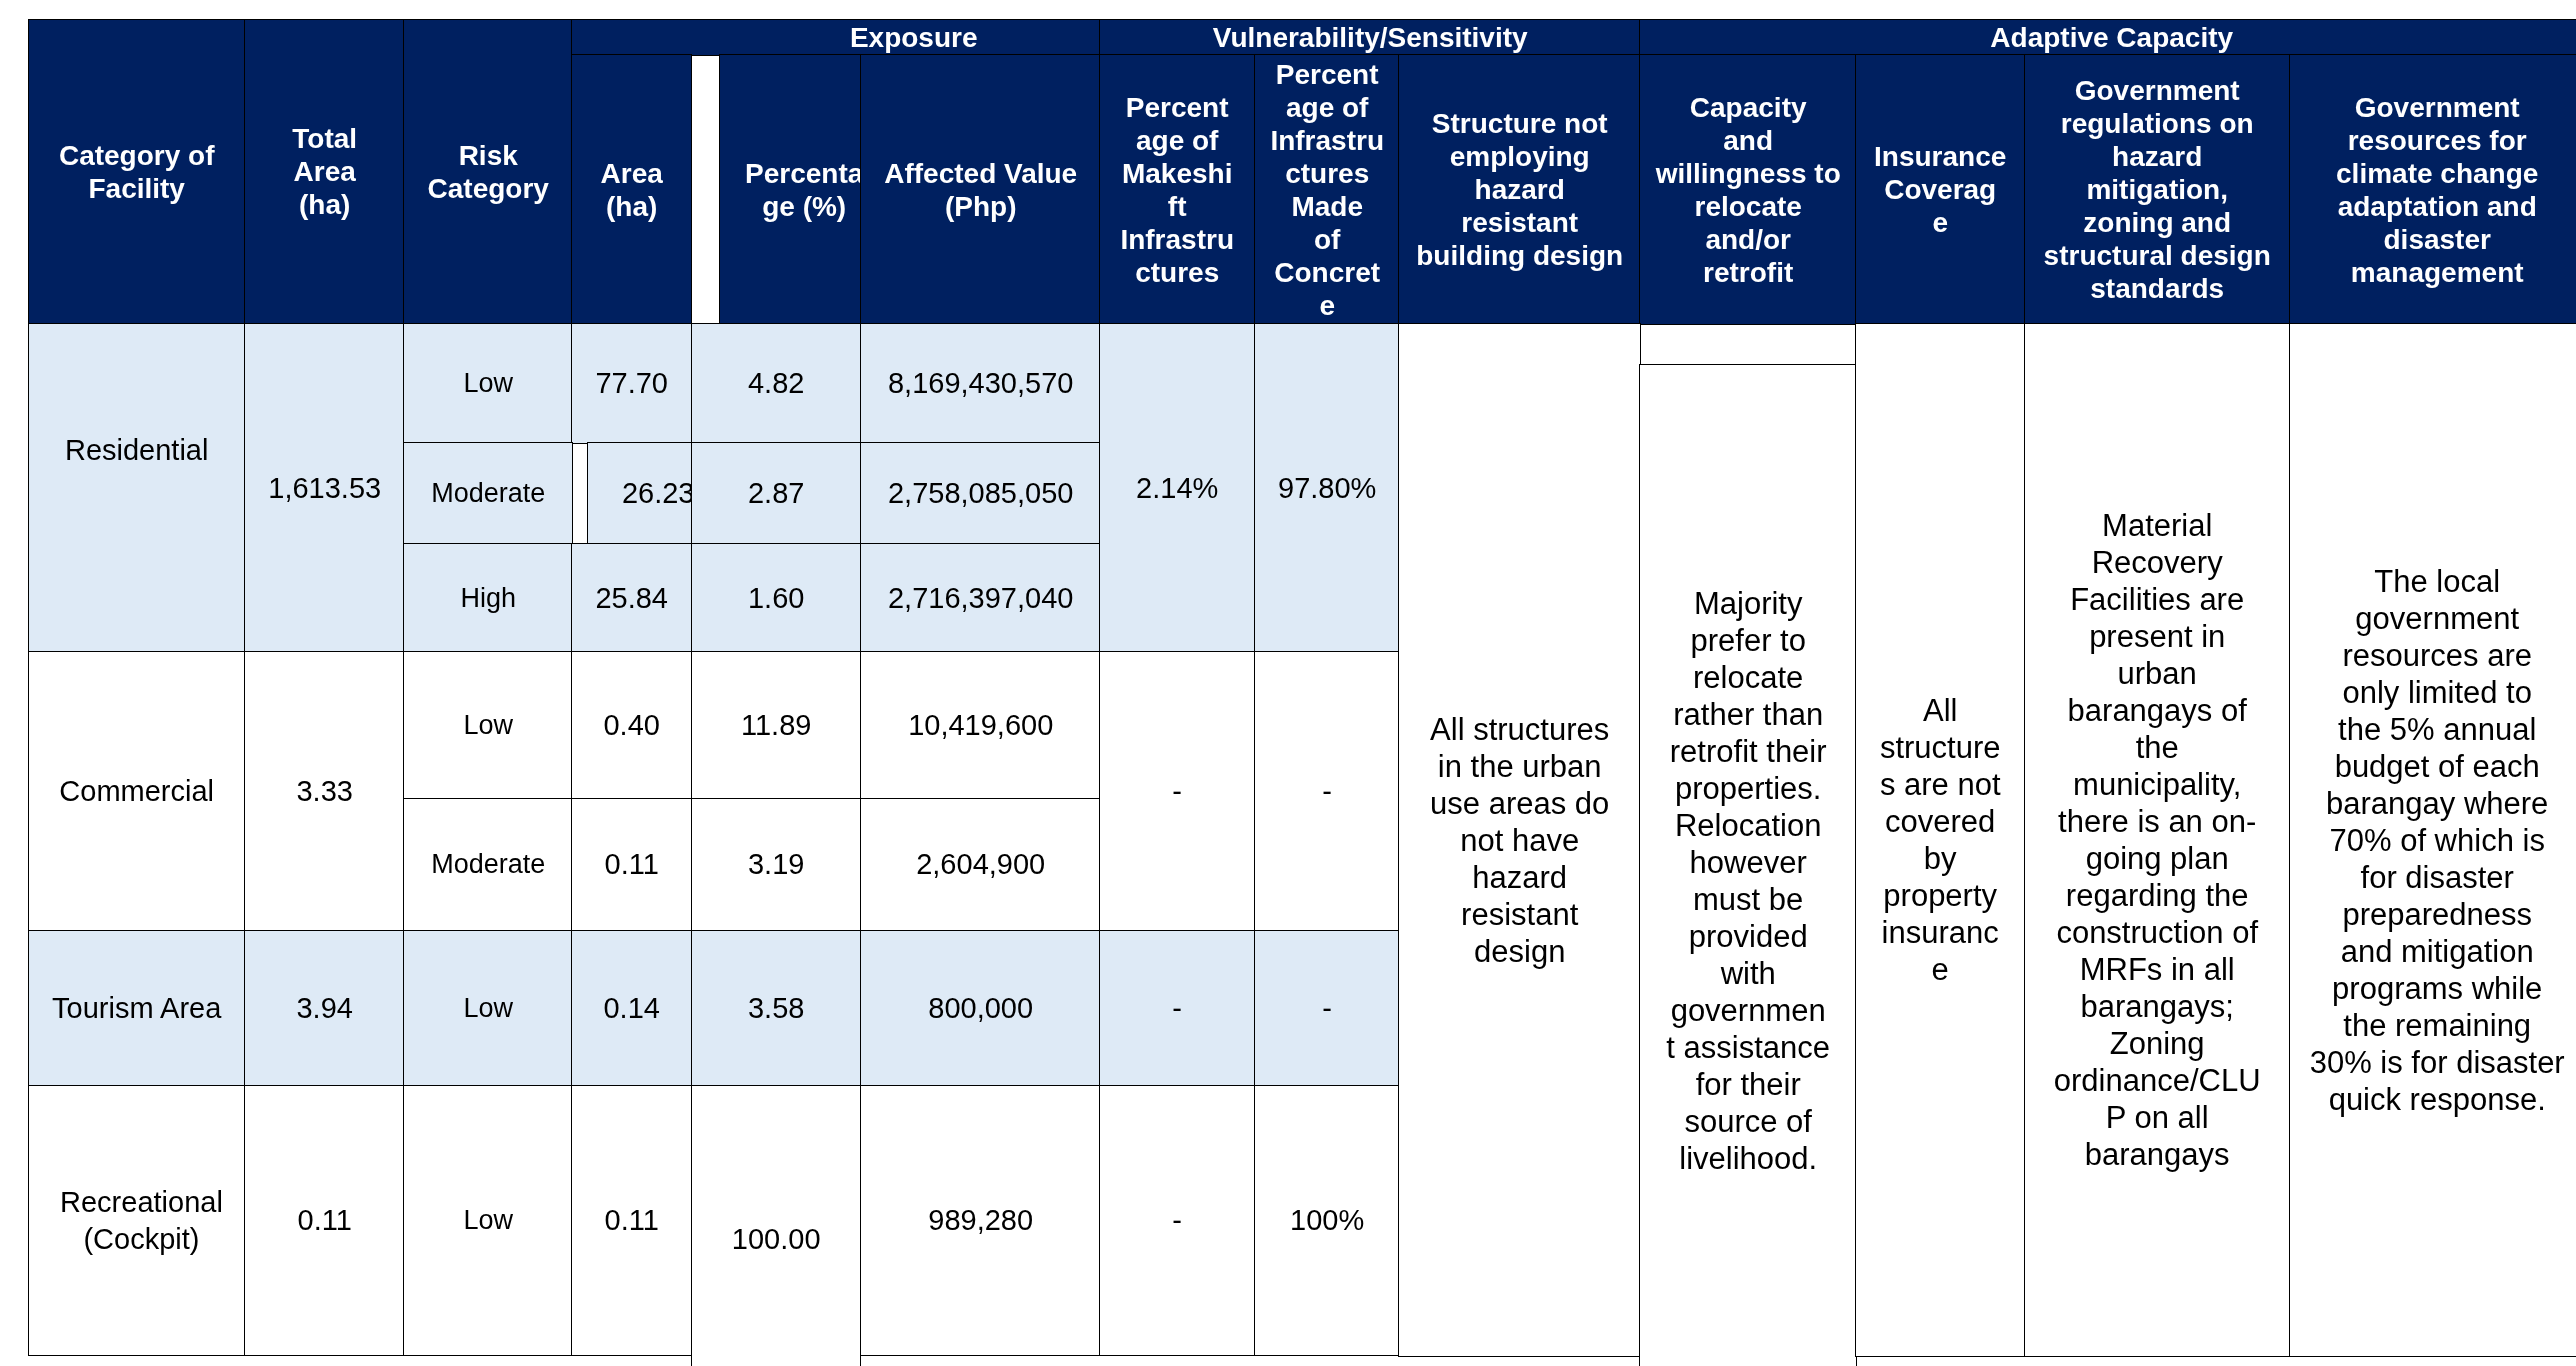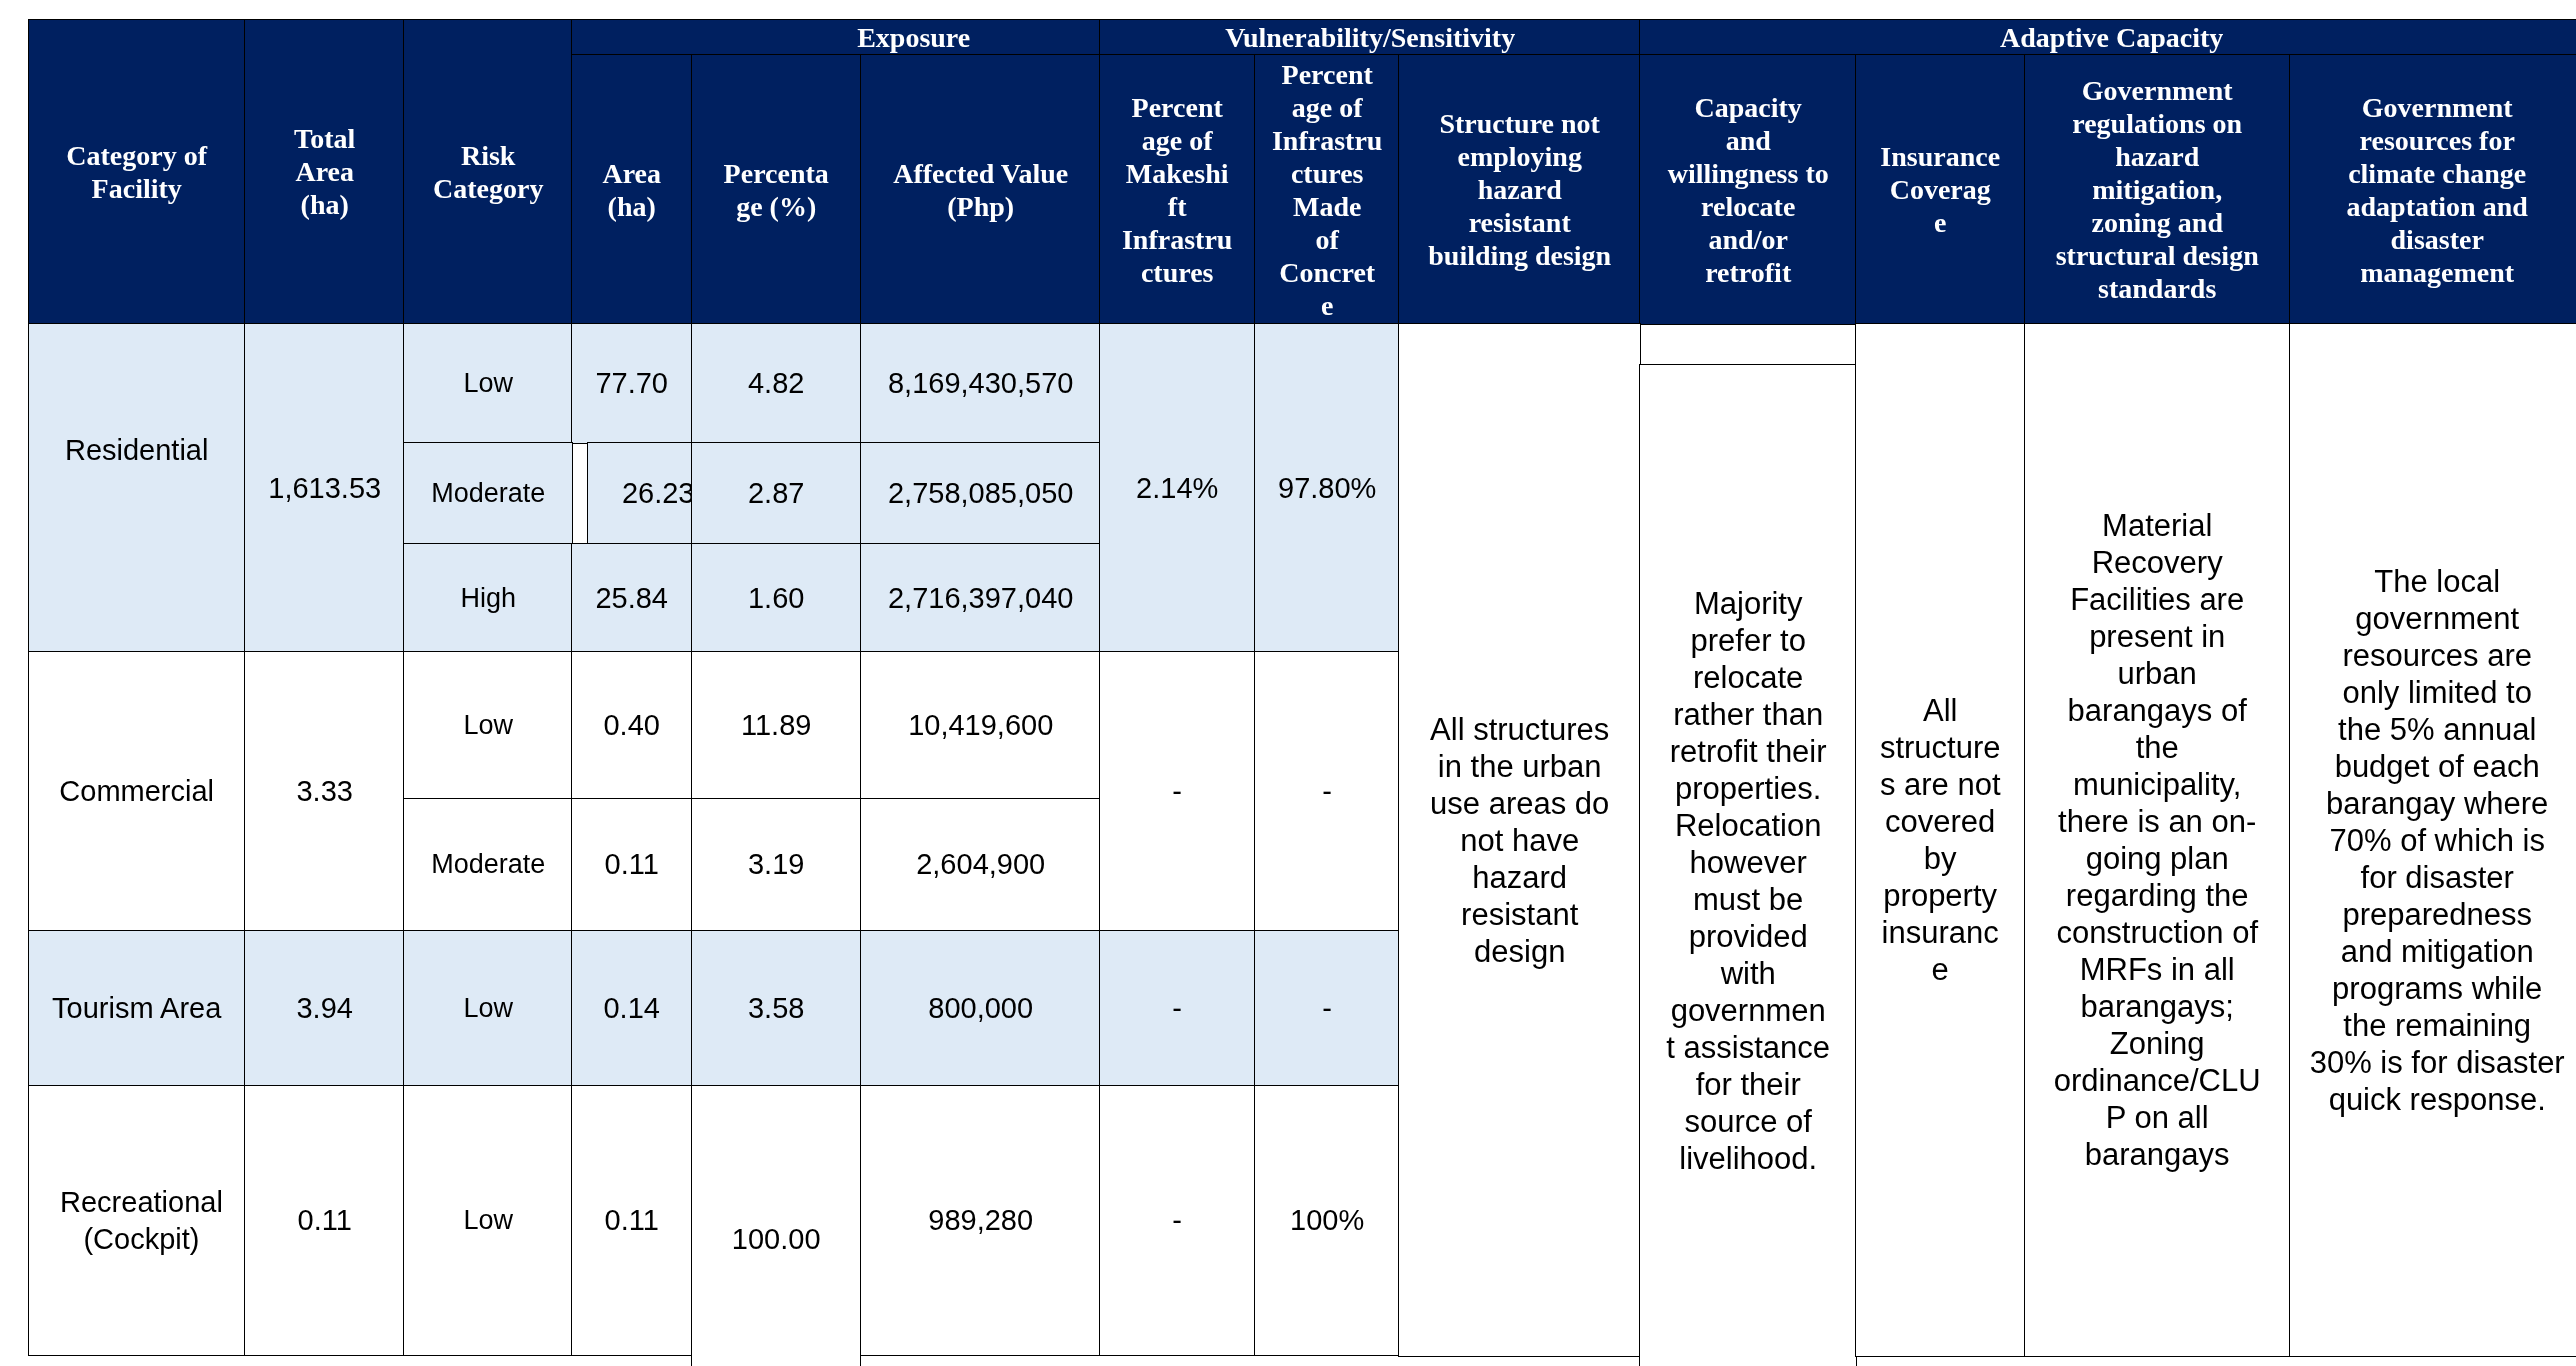--- a/index.html
+++ b/index.html
@@ -1,21 +1,21 @@
 <!DOCTYPE html>
 <html style="font-size:13px"><head>
 <meta charset="utf-8">
 <style>
   html, body { margin:0; padding:0; background:#ffffff; }
   body { width:2576px; height:1367px; position:relative; overflow:hidden;
          font-family:"Liberation Sans", "DejaVu Sans", sans-serif; }
   .cell { position:absolute; box-sizing:border-box; display:flex; align-items:center;
           justify-content:center; text-align:center; border:1.6px solid #000;
           margin-left:-0.8px; margin-top:-0.8px; }
-  .hd { background:#002060; color:#ffffff; font-weight:bold; font-size:28px; line-height:33px; padding:0 3px;font-family:Liberation Serif, serif; }
+  .hd { background:#002060; color:#ffffff; font-weight:bold; font-size:28px; line-height:33px; padding:0 3px; }
   .hd.group { font-size:28px; }
   .bd { color:#000; font-size:29px; line-height:37px; padding:0 6.5px; }
   .bd.small { font-size:27px; }
   .fill { background:#DEEAF6; }
   .white { background:#ffffff; }
   .txt { color:#000; font-size:31px; line-height:37px; padding:0 11.4px;align-items:center; }
   .txt span, .hd span, .bd span { display:block; }
   .cell > span { white-space:pre-line; }
 </style>
 </head>
@@ -45,21 +45,21 @@
       <span>Vulnerability/Sensitivity</span>
     </div>
   <div class="cell hd group" style="left:1640px;top:19.6px;width:945px;height:37px;">
       <span>Adaptive Capacity</span>
     </div>
 
   <div class="cell hd" style="left:572px;top:55px;width:121px;height:271px;">
       <span>Area
 (ha)</span>
     </div>
-  <div class="cell hd" style="left:692px;top:55px;width:170px;height:271px;">
+  <div class="cell hd" style="left:720px;top:55px;width:170px;height:271px;">
       <span>Percenta
 ge (%)</span>
     </div>
   <div class="cell hd" style="left:861px;top:55px;width:241px;height:271px;">
       <span>Affected Value
 (Php)</span>
     </div>
   <div class="cell hd" style="left:1100px;top:55px;width:156px;height:271px;">
       <span>Percent
 age of

